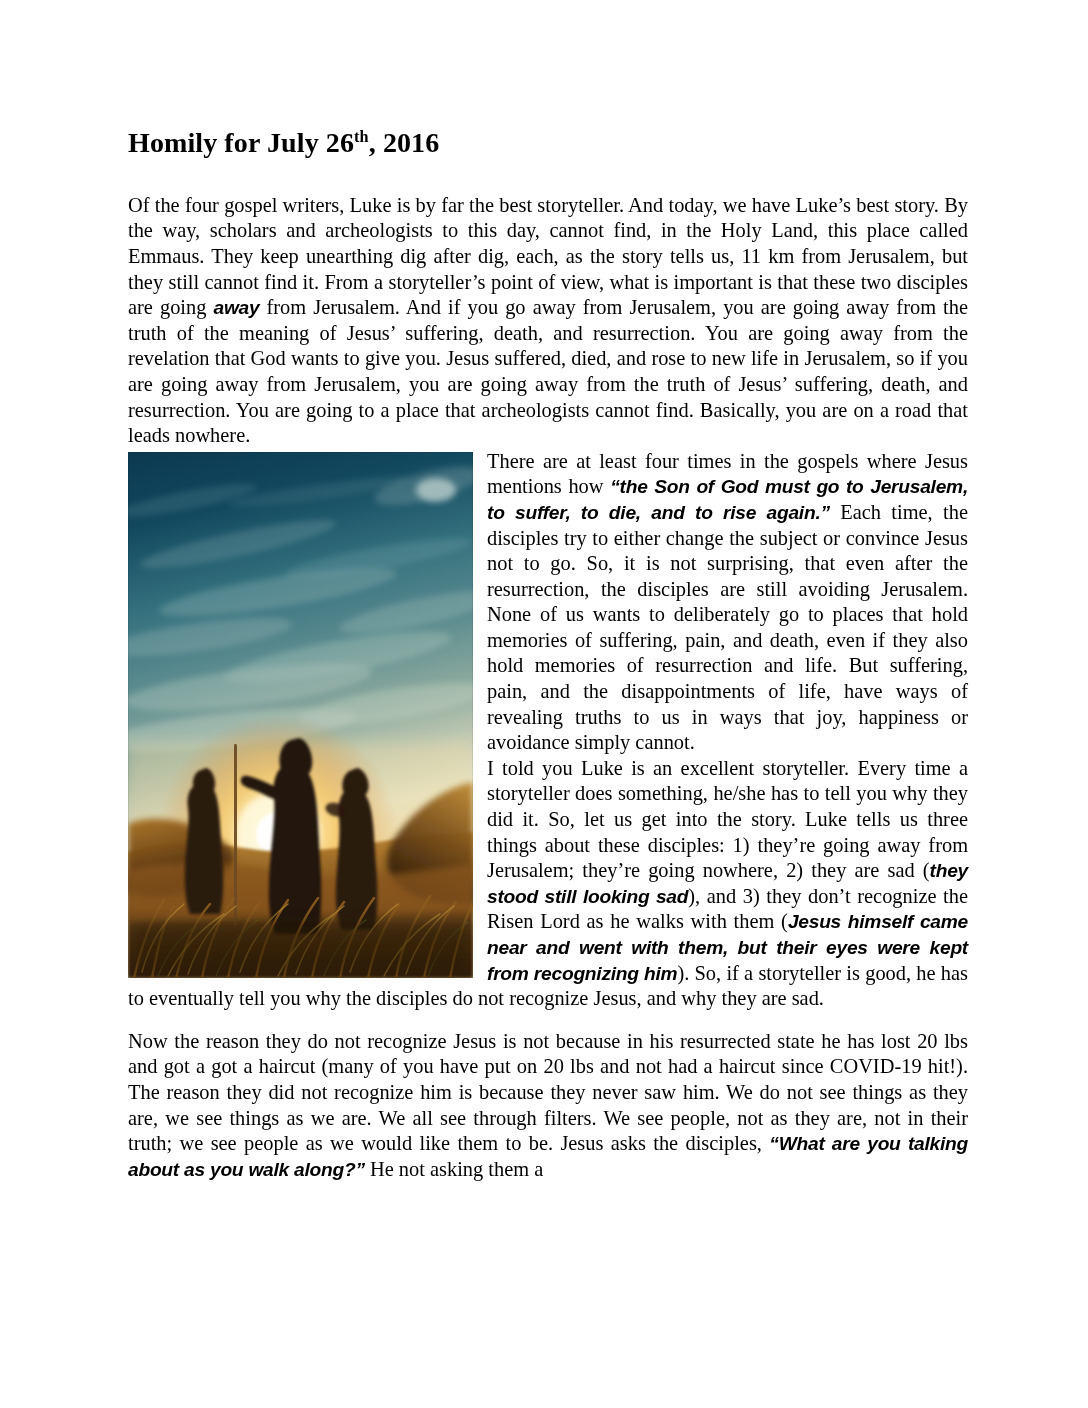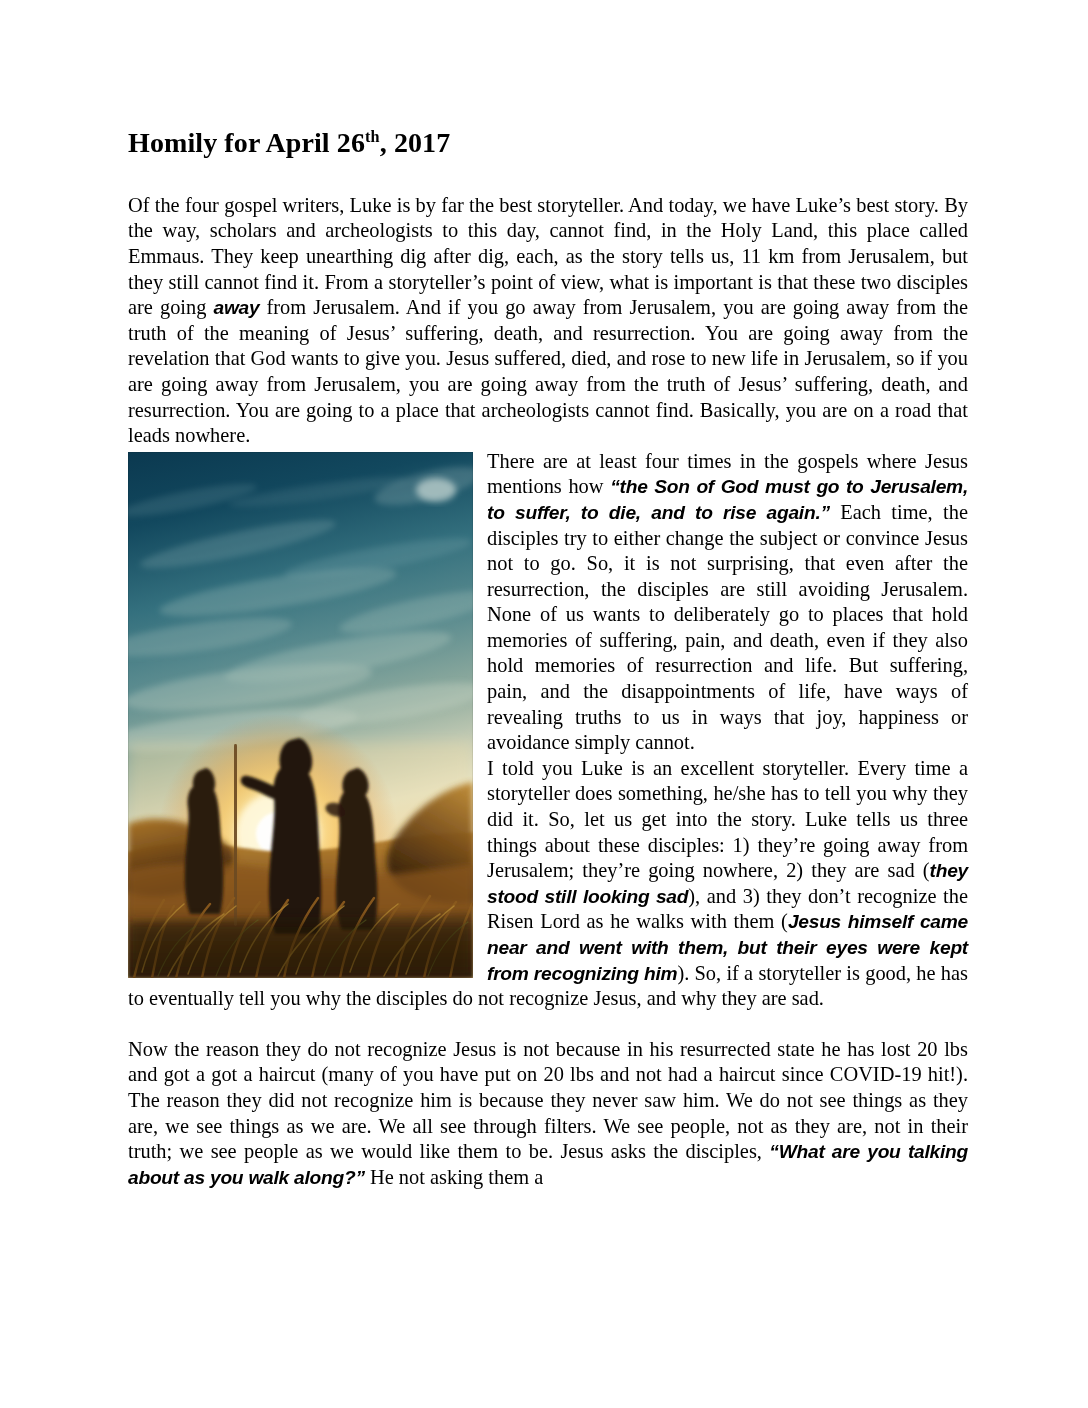--- a/index.html
+++ b/index.html
@@ -75,28 +75,28 @@
     margin: 3px 14px 5px 0;
     position: relative;
     overflow: hidden;
     background: #0b3a4e;
   }
   .illus svg { display: block; width: 100%; height: 100%; }
 
   .para-block { }
   .clearfix::after { content: ""; display: block; clear: both; }
 
-  .after-image { margin-top: 25px; }
+  .after-image { margin-top: 17px; }
 </style>
 </head>
 <body>
 
 <div class="page">
 
-  <h1 class="doc-title"><span>Homily for April 26</span><sup>th</sup><span>, 2017</span></h1>
+  <h1 class="doc-title"><span>Homily for July 26</span><sup>th</sup><span>, 2016</span></h1>
 
   <p class="body-text"><span>Of the four gospel writers, Luke is by far the best storyteller. And today, we have Luke’s best story. By the way, scholars and archeologists to this day, cannot find, in the Holy Land, this place called Emmaus. They keep unearthing dig after dig, each, as the story tells us, 11 km from Jerusalem, but they still cannot find it. From a storyteller’s point of view, what is important is that these two disciples are going </span><span class="bi">away</span><span> from Jerusalem. And if you go away from Jerusalem, you are going away from the truth of the meaning of Jesus’ suffering, death, and resurrection. You are going away from the revelation that God wants to give you. Jesus suffered, died, and rose to new life in Jerusalem, so if you are going away from Jerusalem, you are going away from the truth of Jesus’ suffering, death, and resurrection.  You are going to a place that archeologists cannot find. Basically, you are on a road that leads nowhere.</span></p>
 
   <div class="para-block clearfix">
 
     <figure class="illus">
       <svg viewBox="0 0 345 526" preserveAspectRatio="none">
         <defs>
           <linearGradient id="skyGrad" x1="0" y1="0" x2="0.15" y2="1">
             <stop offset="0%" stop-color="#0b3950"></stop>

